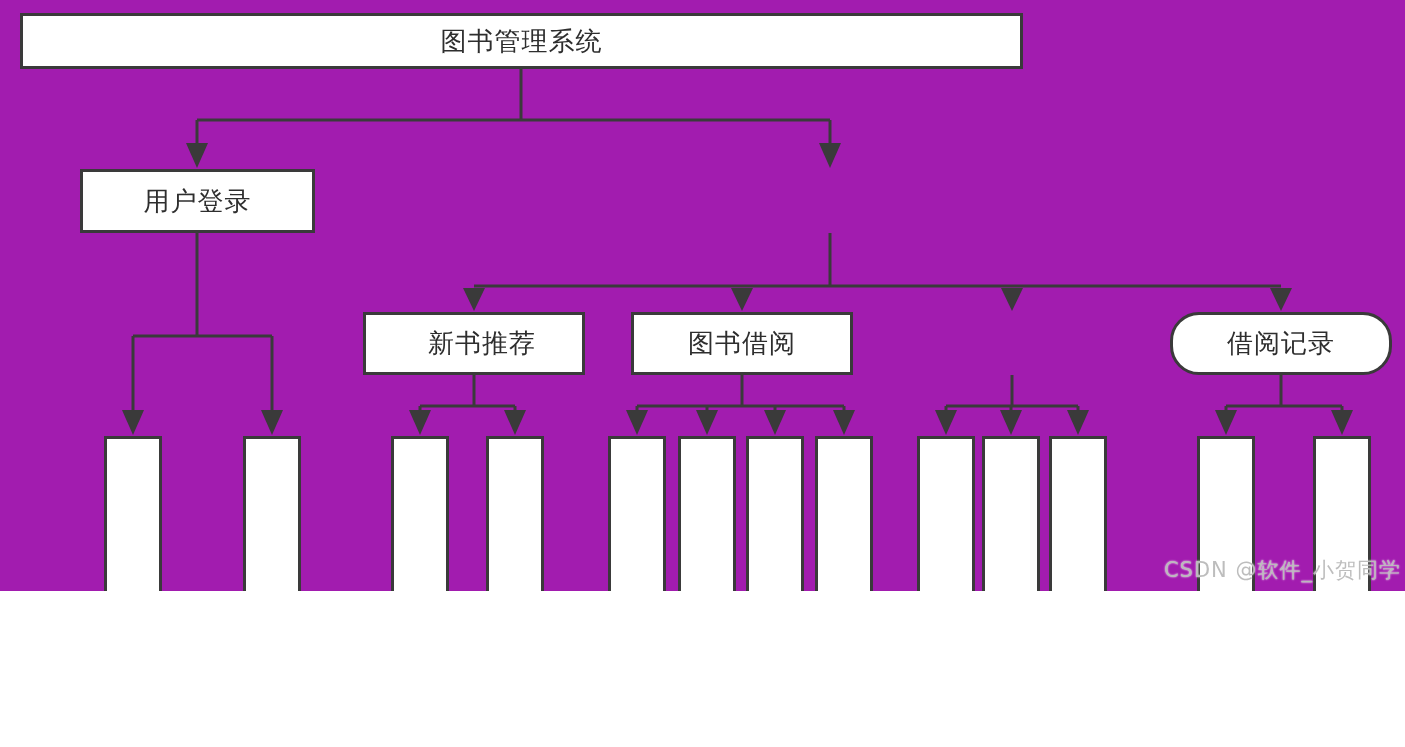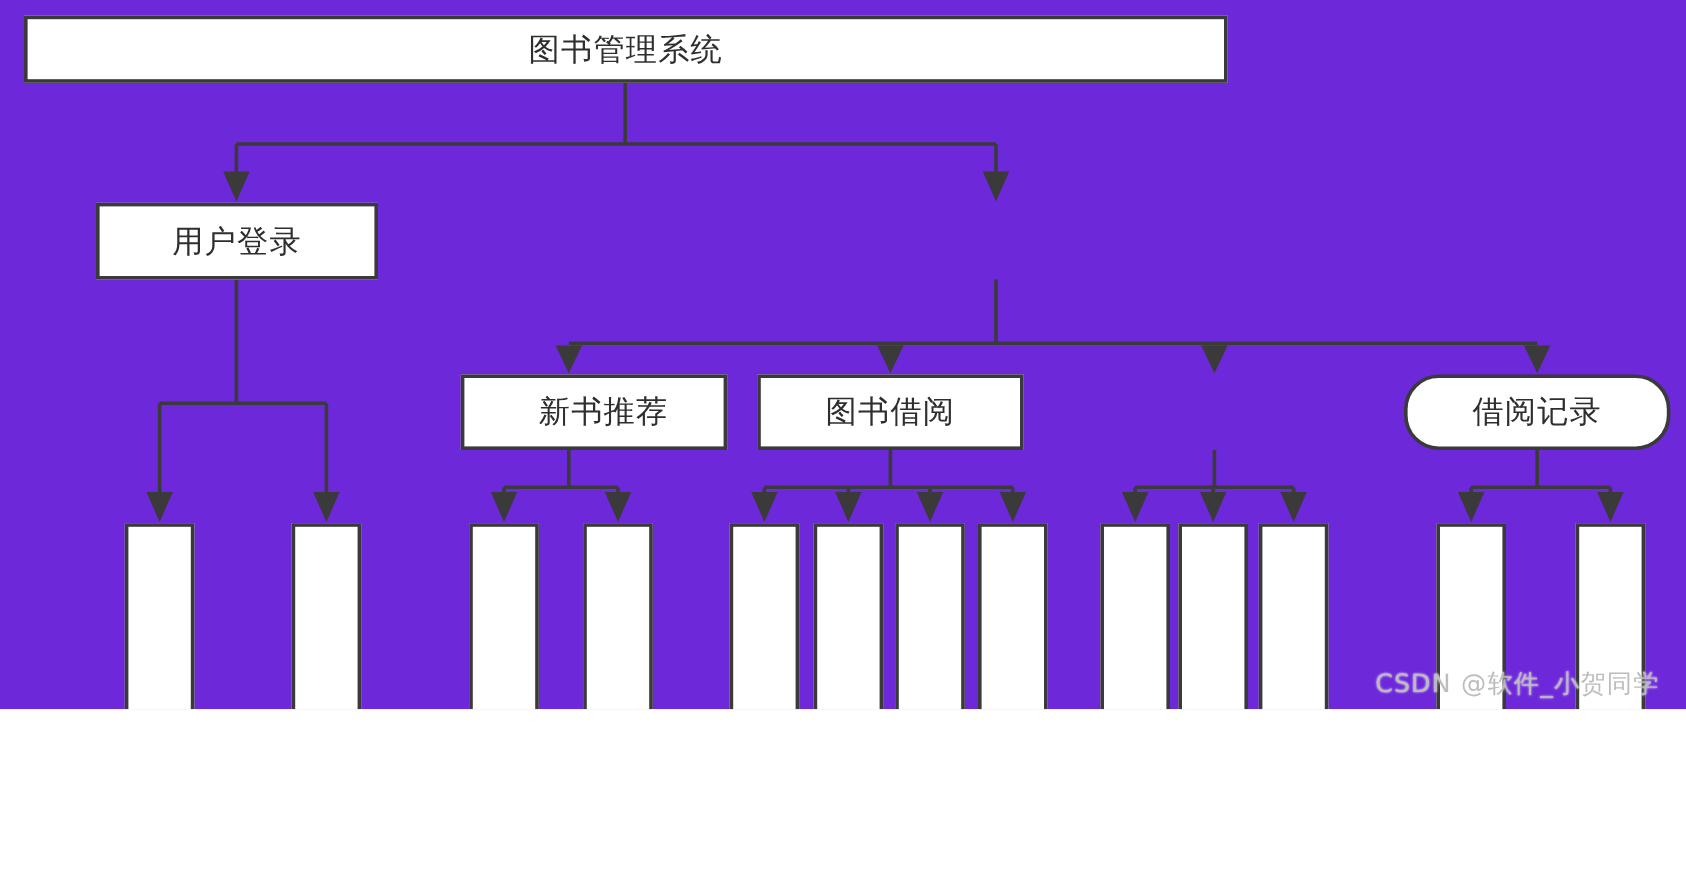--- a/index.html
+++ b/index.html
@@ -1,35 +1,35 @@
 <!DOCTYPE html>
 <html><head>
 <meta charset="utf-8">
 <style>
   html, body { margin:0; padding:0; background:#ffffff; }
   .canvas {
-    position:relative; width:1405px; height:591px; background:#6d28d9;
+    position:relative; width:1405px; height:591px; background:#a21caf;
     font-family:"DejaVu Sans","Liberation Sans",sans-serif; color:#2e2e2e; overflow:hidden;
   }
   svg.connectors { position:absolute; left:0; top:0; width:1405px; height:747px; }
   .box {
     position:absolute; background:#ffffff; border:3px solid #3a3a3a;
     box-sizing:border-box; display:flex; align-items:center; justify-content:center;
   }
   .hbox { font-size:26px; letter-spacing:1px; white-space:nowrap; }
   .root { left:20px; top:13px; width:1003px; height:56px; }
   .lvl1 { top:169px; width:235px; height:64px; }
   .lvl2 { top:312px; width:222px; height:63px; }
   .vbox { top:436px; width:58px; height:299px; }
   .vtext {
     writing-mode:vertical-rl; text-orientation:mixed;
     font-size:29px; letter-spacing:1px; line-height:1;
   }
   .watermark {
-    position:absolute; right:22px; bottom:7px; font-size:21px;
+    position:absolute; right:4px; bottom:7px; font-size:21px;
     color:rgba(185,185,185,0.95); letter-spacing:1px; white-space:nowrap;
     text-shadow:0 0 2px #ffffff; z-index:5;
   }
 </style>
 </head>
 <body>
 
 <div class="canvas">
 
   <svg class="connectors" viewBox="0 0 1405 747" fill="none" stroke="#3a3a3a" stroke-width="3">
@@ -71,21 +71,21 @@
   </svg>
 
   <div class="box root hbox">
     <span>图书管理系统</span>
   </div>
 
   <div class="box lvl1 hbox" style="left:80px;">
     <span>用户登录</span>
   </div>
 
-  <div class="box lvl2 hbox" style="left:384px;padding-left:16px;">
+  <div class="box lvl2 hbox" style="left:363px;padding-left:16px;">
     <span>新书推荐</span>
   </div>
   <div class="box lvl2 hbox" style="left:631px;">
     <span>图书借阅</span>
   </div>
   <div class="box lvl2 hbox" style="left:1170px;border-radius:29px;">
     <span>借阅记录</span>
   </div>
 
   <div class="box vbox" style="left:104px;">

